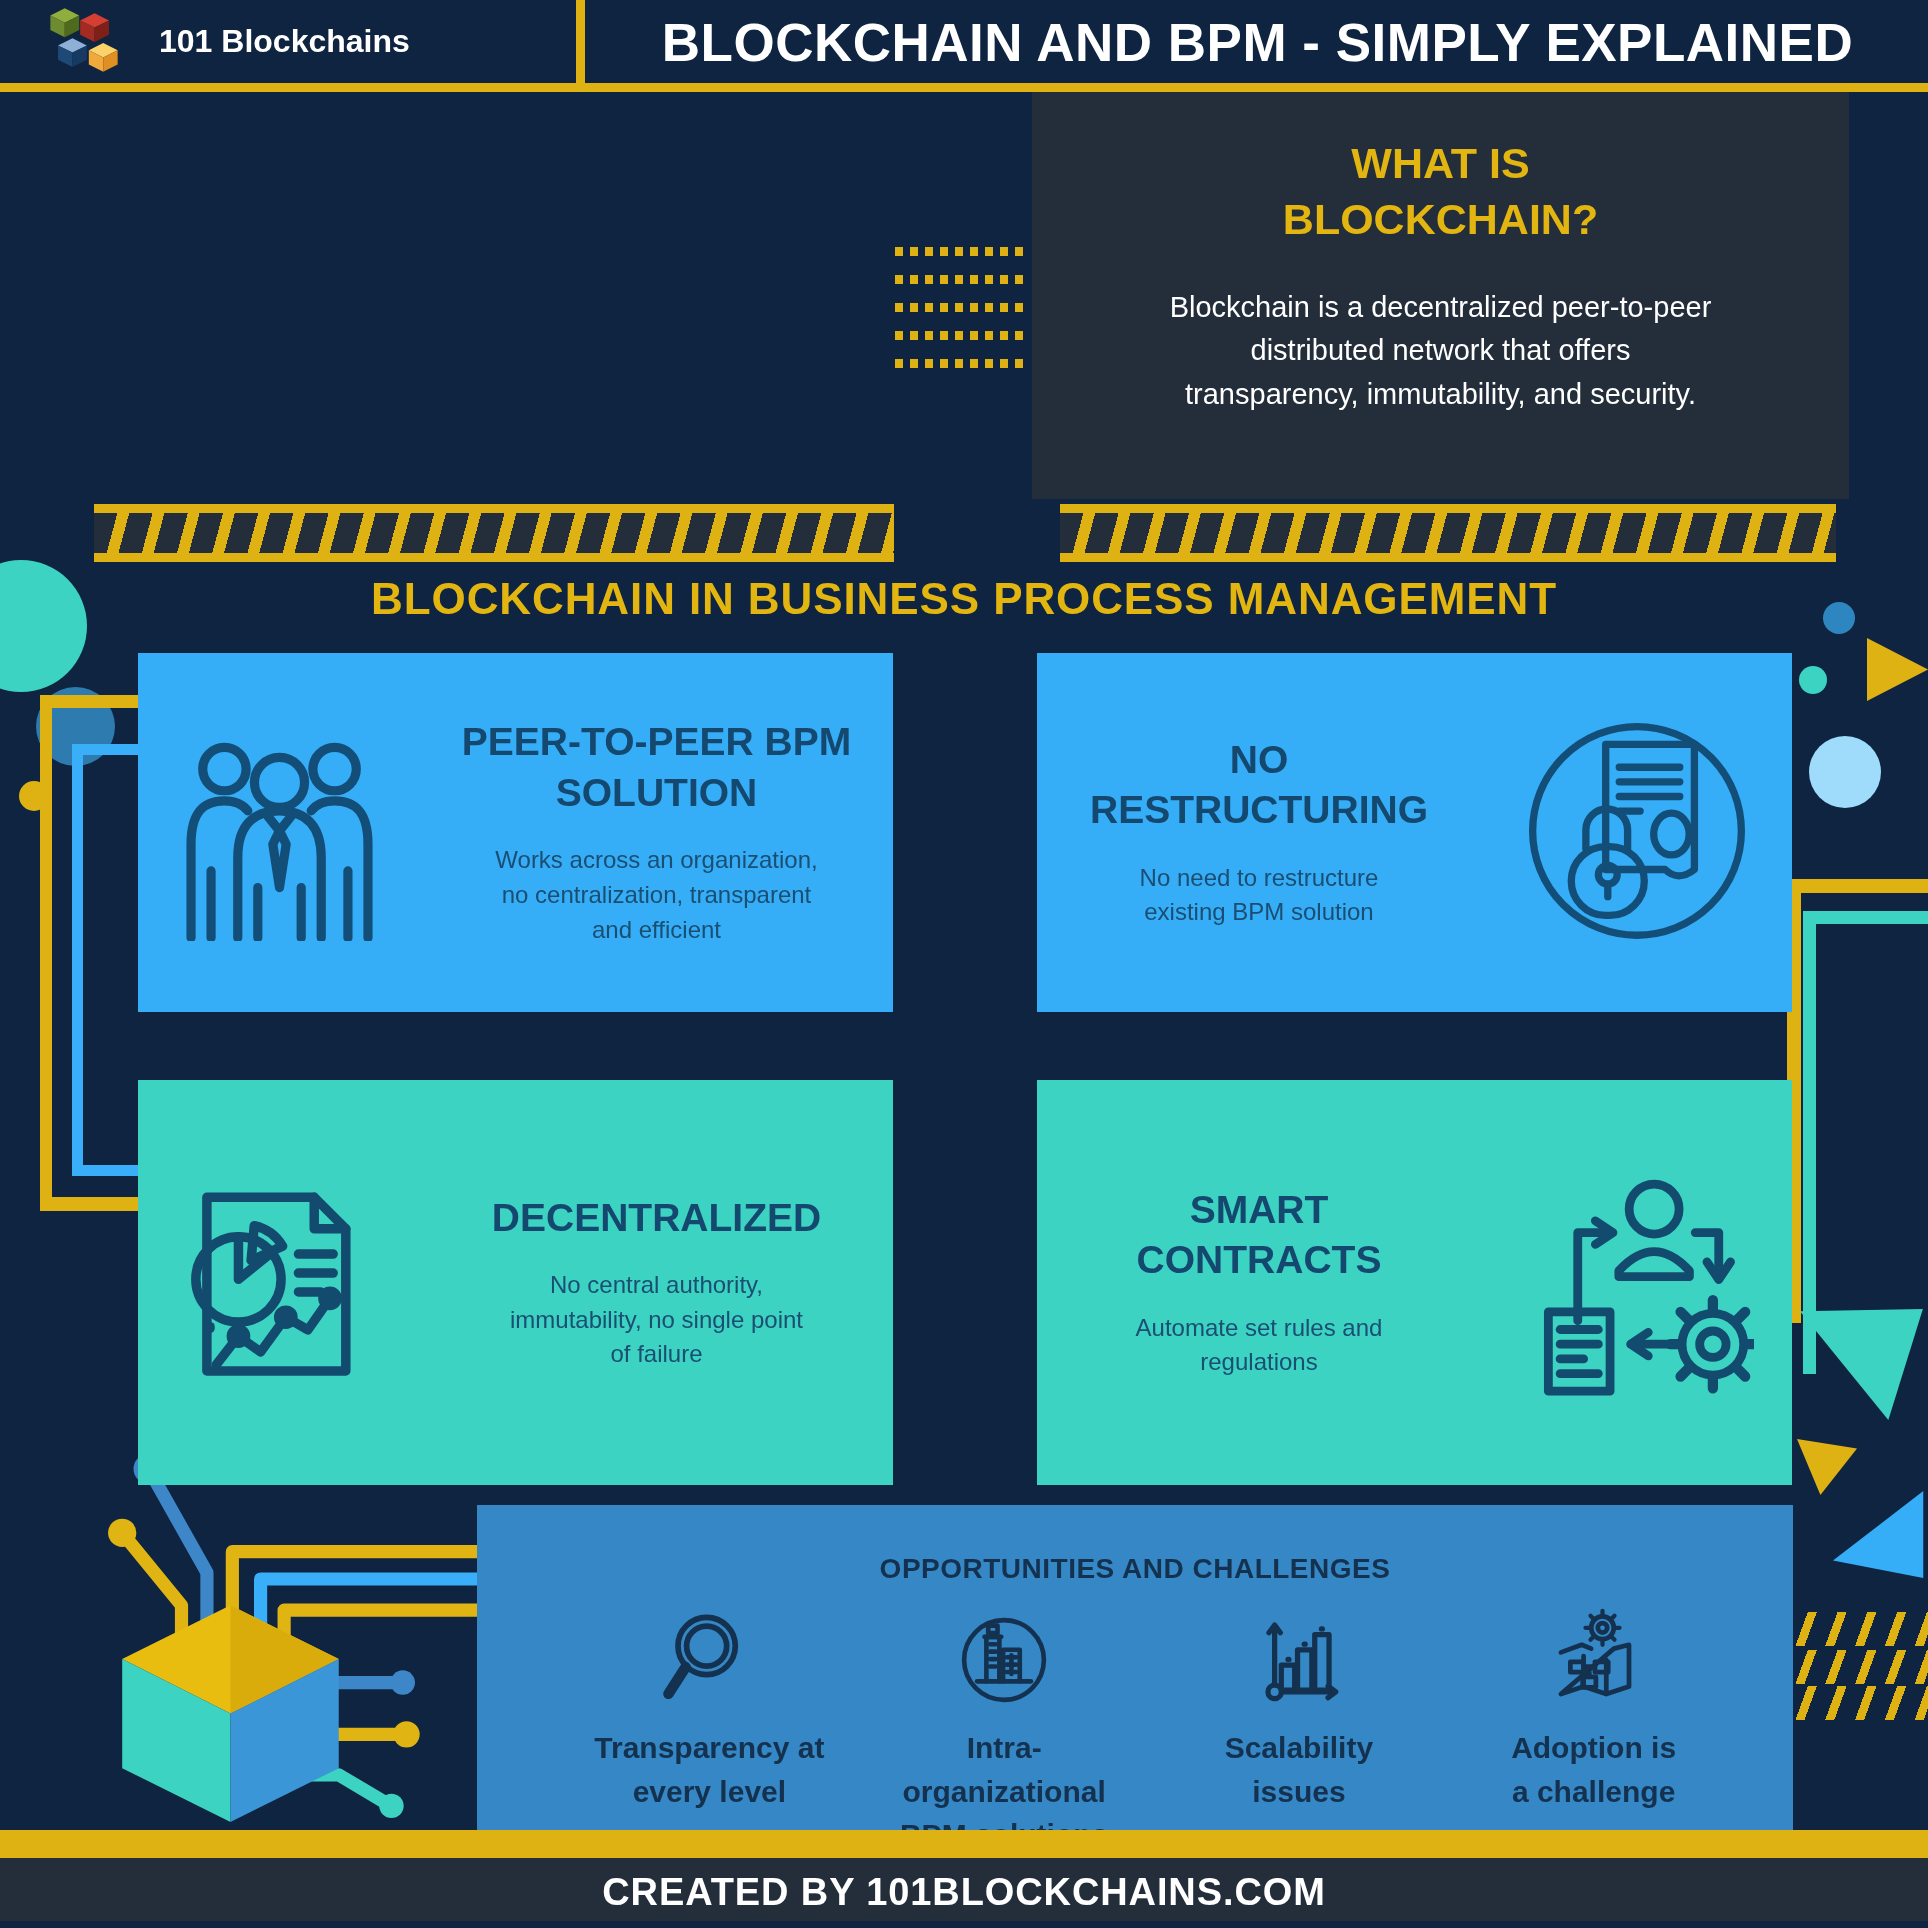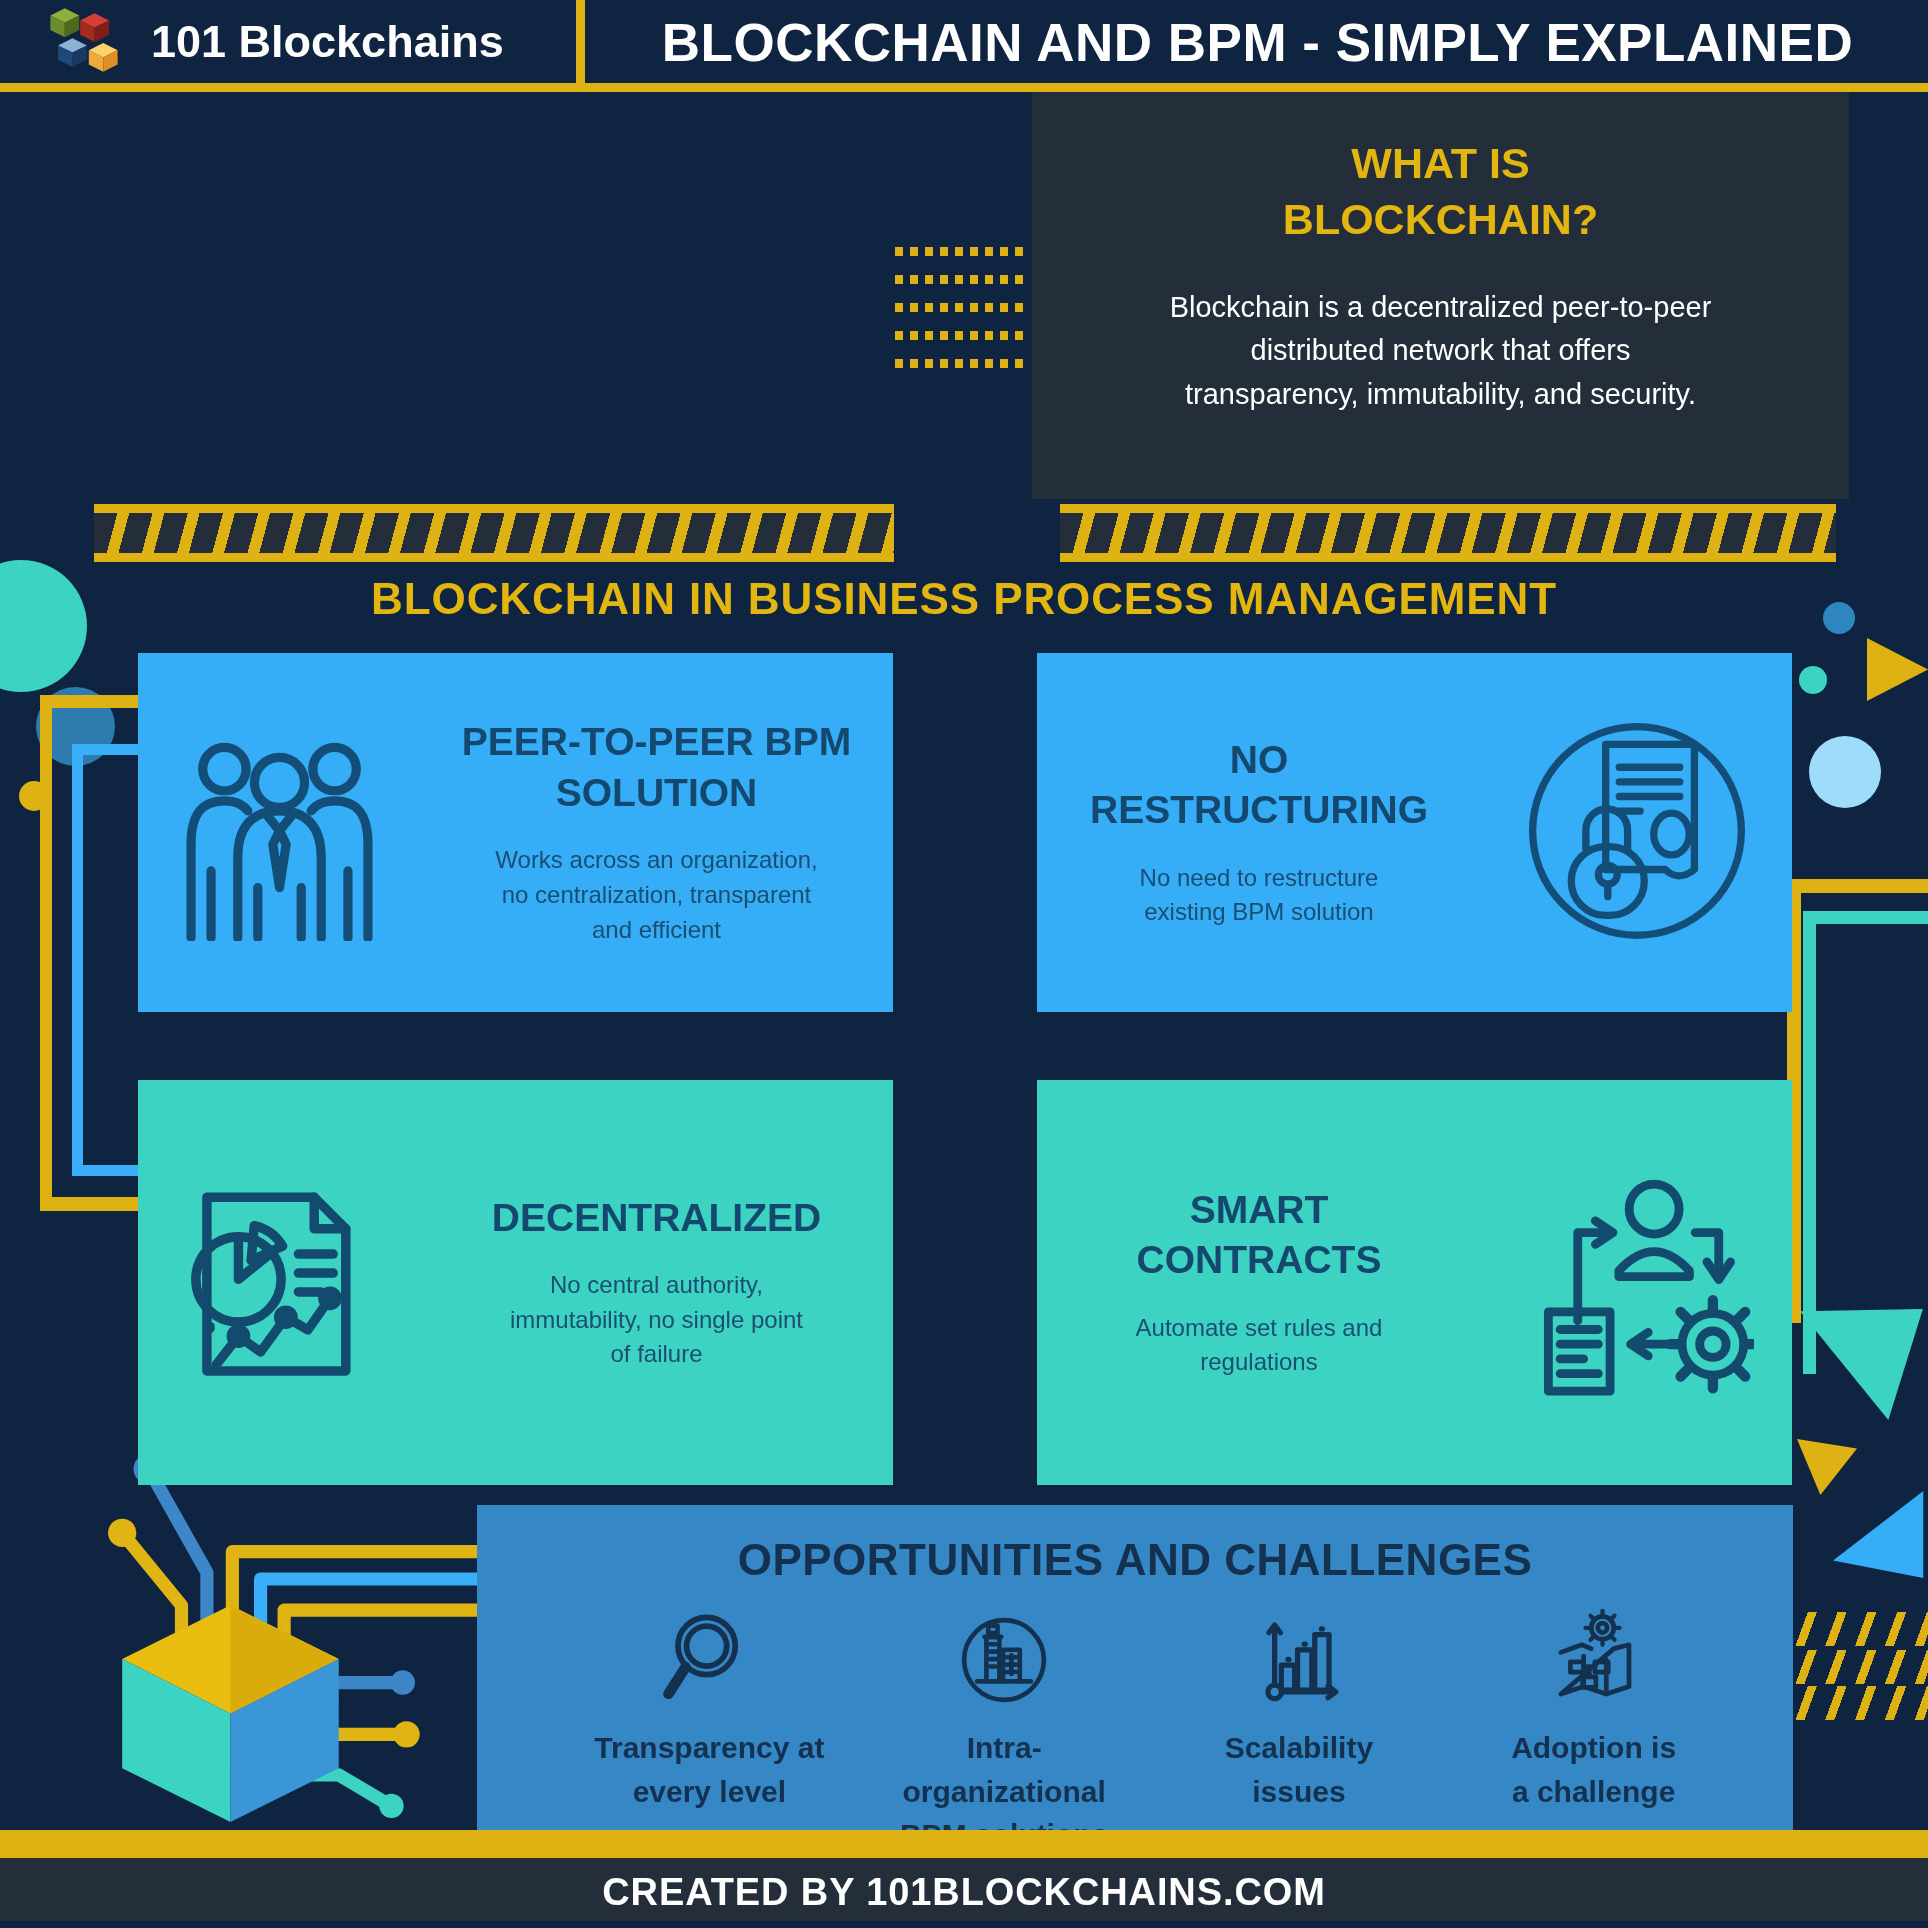--- a/index.html
+++ b/index.html
@@ -4,21 +4,21 @@
 <style>
   html,body{margin:0;padding:0;background:#0E2440;}
   .page{position:relative;width:1928px;height:1928px;background:#0E2440;overflow:hidden;
         font-family:"Liberation Sans","DejaVu Sans",sans-serif;}
   .abs{position:absolute;}
   .ml{white-space:pre-line;}
 
   
   .header{left:0;top:0;width:1928px;height:83px;background:#0E2440;z-index:6;}
   .logo-mark{left:34px;top:3.8px;width:100px;height:77px;}
-  .brand{left:151px;top:0;height:83px;line-height:83px;color:#FFFFFF;font-size:45px;font-weight:bold;}
+  .brand{left:159px;top:0;height:83px;line-height:83px;color:#FFFFFF;font-size:32px;font-weight:bold;}
   .header-divider{left:576px;top:0;width:9.4px;height:83px;background:#DFB214;}
   .header-title{left:586px;top:0;width:1343px;height:83px;line-height:85px;text-align:center;
                 color:#FFFFFF;font-size:53px;font-weight:bold;letter-spacing:0.5px;}
   .header-rule{left:0;top:83px;width:1928px;height:8.5px;background:#DFB214;z-index:6;}
 
   
   .panel{top:91px;width:817px;height:408px;background:#242E3B;z-index:2;text-align:center;}
   .panel-left{left:73px;}
   .panel-right{left:1032px;}
   .panel h2{margin:45px 0 0 0;color:#E2B511;font-size:43px;font-weight:bold;line-height:1.3;}
@@ -45,21 +45,21 @@
   .col-left{left:138px;}
   .col-right{left:1037px;}
   .card .icon-box{width:282px;display:flex;align-items:center;justify-content:center;flex:0 0 auto;}
   .card .icon-box.wide{width:311px;}
   .card .txt{flex:1;text-align:center;padding:0 28px;}
   .card h3{margin:0 0 24.5px 0;color:#14486F;font-size:39px;font-weight:bold;line-height:1.3;}
   .card p{margin:0;color:#1A4E72;font-size:24px;line-height:1.45;}
 
   
   .opp{left:477px;top:1505px;width:1316px;height:325px;background:#3587C5;z-index:3;}
-  .opp h3{margin:30px 0 0 0;text-align:center;color:#14324F;font-size:44px;font-weight:bold;letter-spacing:0.5px;}
+  .opp h3{margin:48px 0 0 0;text-align:center;color:#14324F;font-size:28px;font-weight:bold;letter-spacing:0.5px;}
   .opp-items{display:flex;margin-top:15px;padding:0 52px 0 85px;}
   .opp-item{flex:1;display:flex;flex-direction:column;align-items:center;}
   .opp-item .opp-icon{height:111px;display:flex;align-items:flex-end;justify-content:center;}
   .opp-item .lbl{margin-top:15px;text-align:center;color:#14324F;font-size:30px;font-weight:bold;line-height:1.45;}
 
   
   .footer-rule{left:0;top:1830px;width:1928px;height:28px;background:#DFB214;z-index:4;}
   .footer{left:0;top:1858px;width:1928px;height:63px;background:#242E3B;z-index:4;
           text-align:center;line-height:68px;color:#FFFFFF;font-size:38px;font-weight:bold;letter-spacing:0.9px;}
 

